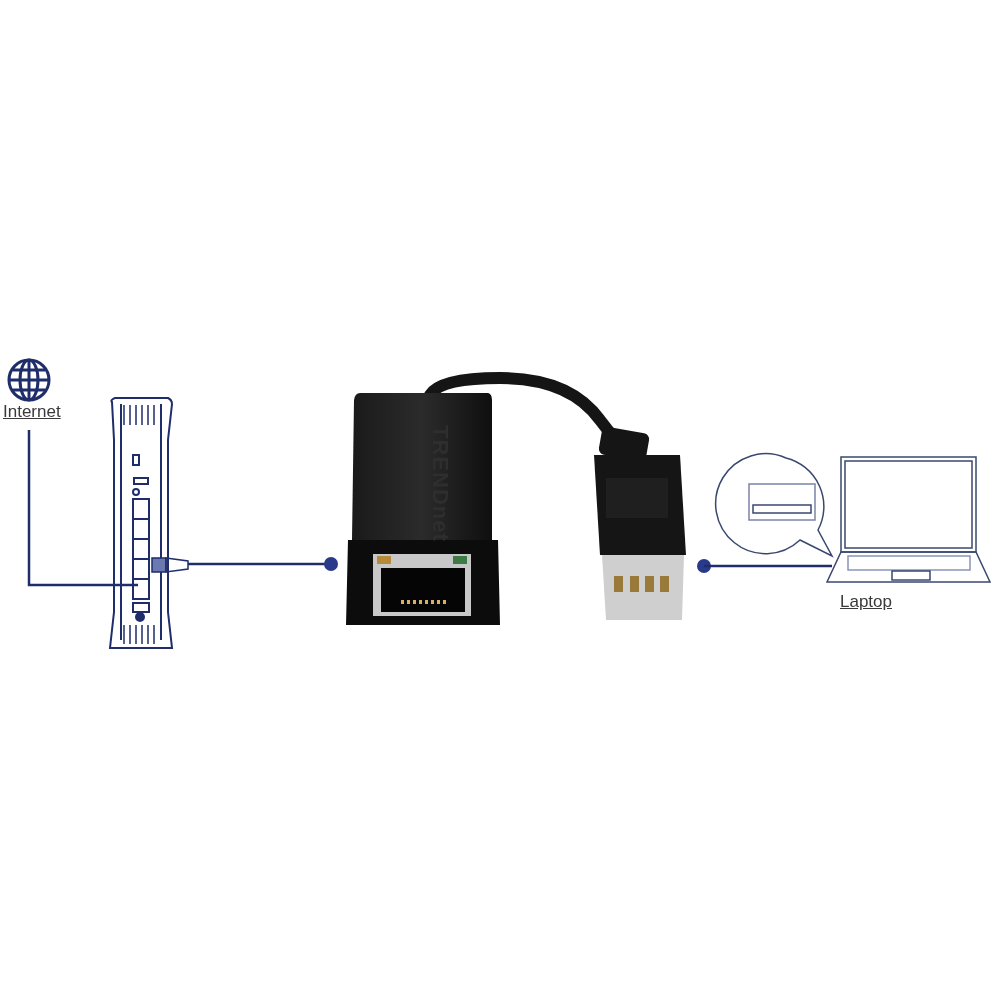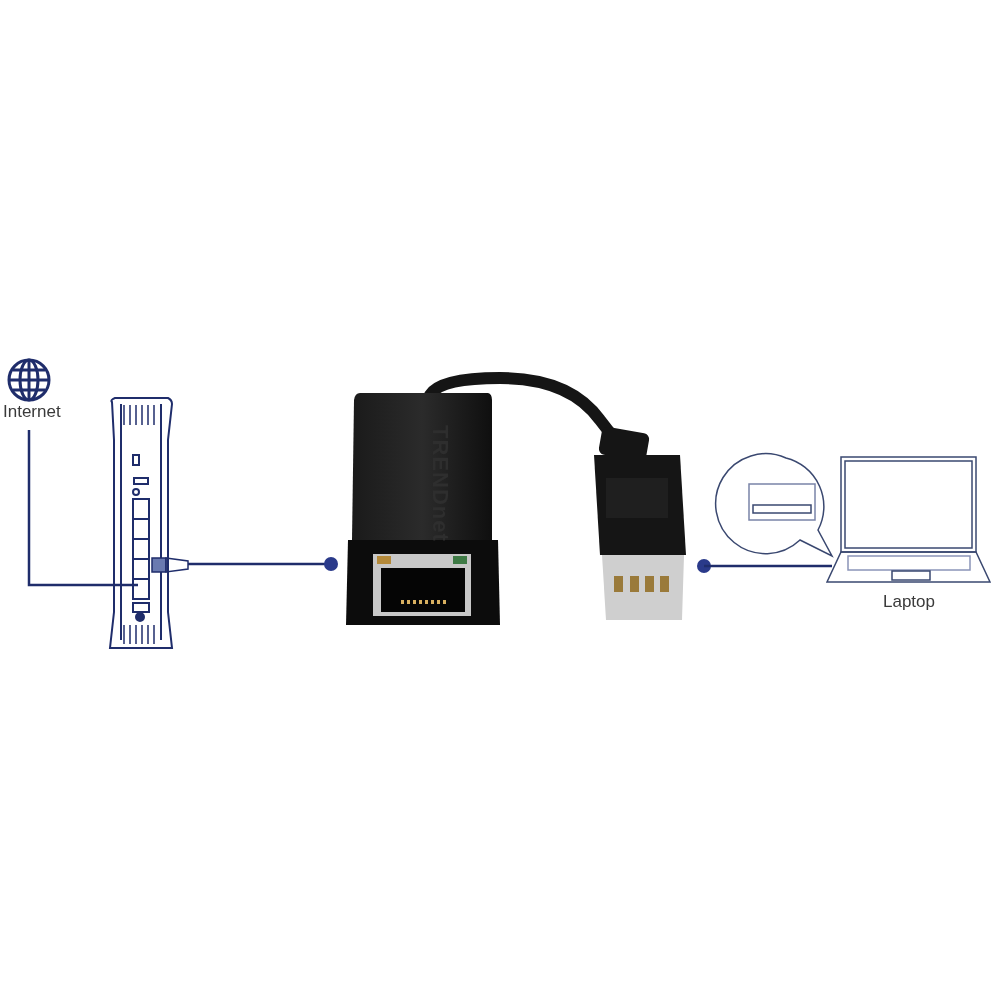--- a/index.html
+++ b/index.html
@@ -1,17 +1,17 @@
 <!DOCTYPE html>
 <html><head>
 <meta charset="utf-8">
 <style>
   html, body { margin:0; padding:0; background:#ffffff; }
   body { width:1000px; height:1000px; position:relative; overflow:hidden; font-family:"Liberation Sans", sans-serif; }
-  .abs { position:absolute; }
+  .abs { position:absolute;text-decoration:underline; }
   .label { color:#3a3a3a; font-size:17px; }
   svg { position:absolute; left:0; top:0; }
 </style>
 </head>
 <body>
 
 <svg width="1000" height="1000" viewBox="0 0 1000 1000">
 
   <g stroke="#1f2d6b" stroke-width="3" fill="none">
     <circle cx="29" cy="380" r="20"></circle>
@@ -117,13 +117,13 @@
   </g>
 
   <g stroke="#3a4870" stroke-width="1.5" fill="#ffffff">
     <path d="M786,458 A50,50 0 1 0 800,540 L832,556 L818,530 A50,50 0 0 0 786,458 Z"></path>
     <rect x="749" y="484" width="66" height="36" stroke="#7a84a8"></rect>
     <rect x="753" y="505" width="58" height="8" stroke="#3a4870"></rect>
   </g>
 </svg>
 
 <div class="abs label" style="left:3px; top:402px;">Internet</div>
-<div class="abs label" style="left:883px; top:592px;">Laptop</div>
+<div class="abs label" style="left:840px; top:592px;">Laptop</div>
 
 </body></html>

